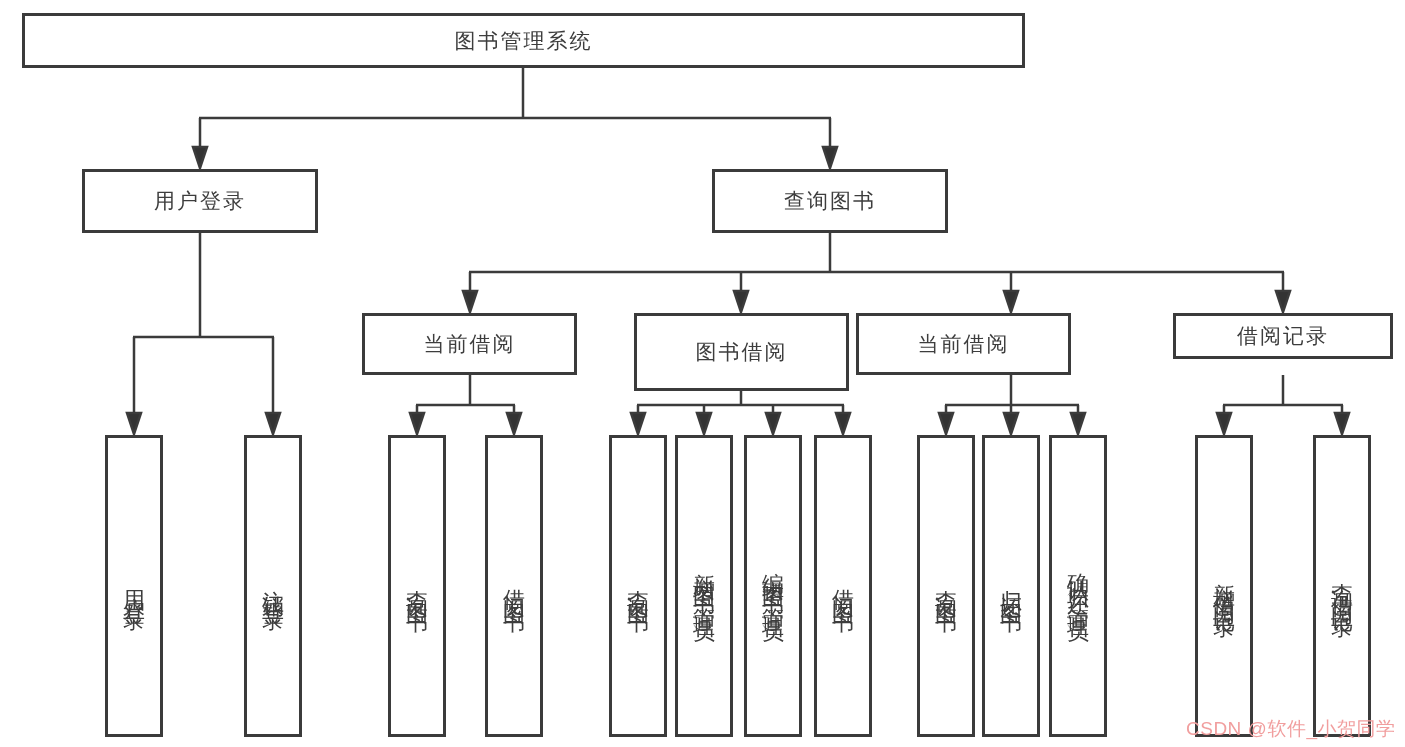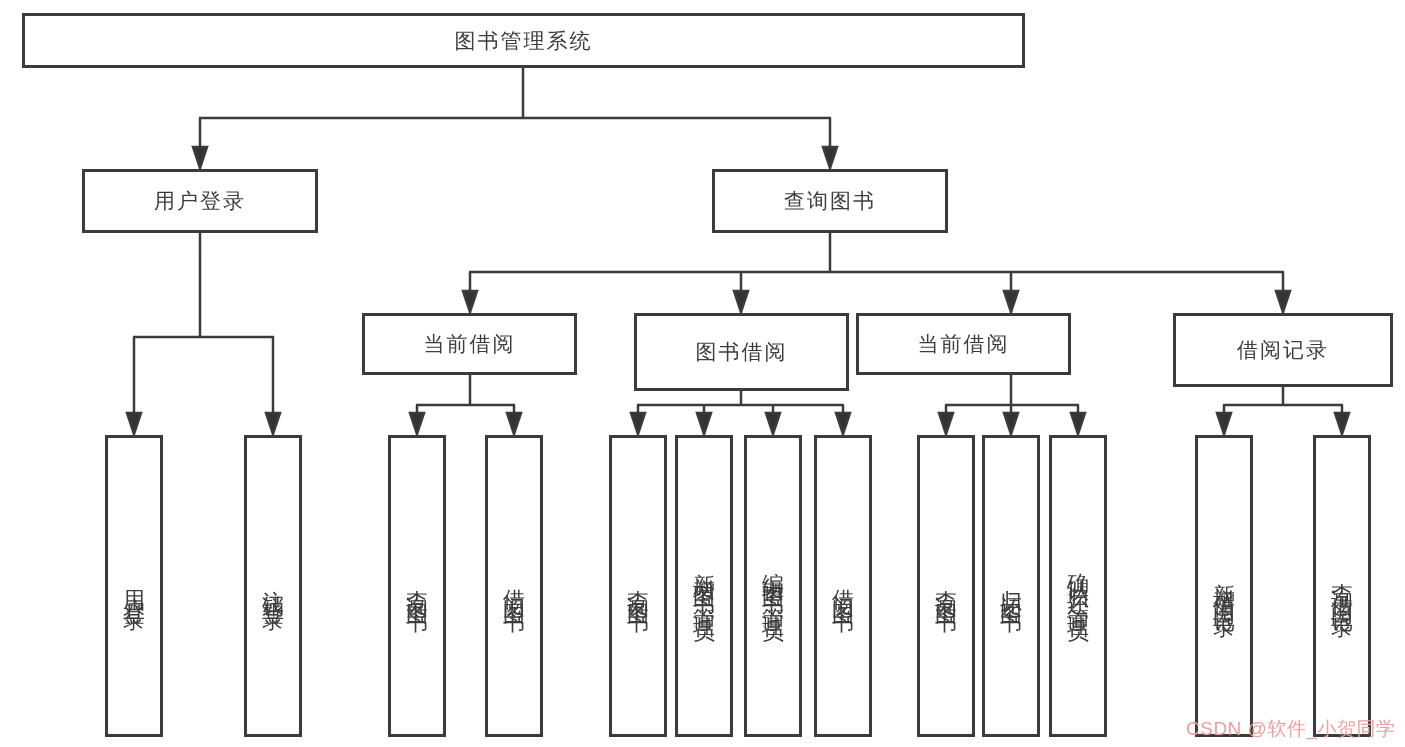--- a/index.html
+++ b/index.html
@@ -120,21 +120,21 @@
 
   <div class="box h" style="left:362px;top:313px;width:215px;height:62px">
     <span class="label">当前借阅</span>
   </div>
   <div class="box h" style="left:634px;top:313px;width:215px;height:78px">
     <span class="label">图书借阅</span>
   </div>
   <div class="box h" style="left:856px;top:313px;width:215px;height:62px">
     <span class="label">当前借阅</span>
   </div>
-  <div class="box h" style="left:1173px;top:313px;width:220px;height:74px">
+  <div class="box h" style="left:1173px;top:313px;width:220px;height:46px">
     <span class="label">借阅记录</span>
   </div>
 
   <div class="box v" style="left:105px;top:435px;width:58px;height:302px">
     <span class="label">用户登录</span>
   </div>
   <div class="box v" style="left:244px;top:435px;width:58px;height:302px">
     <span class="label">注销登录</span>
   </div>
 

